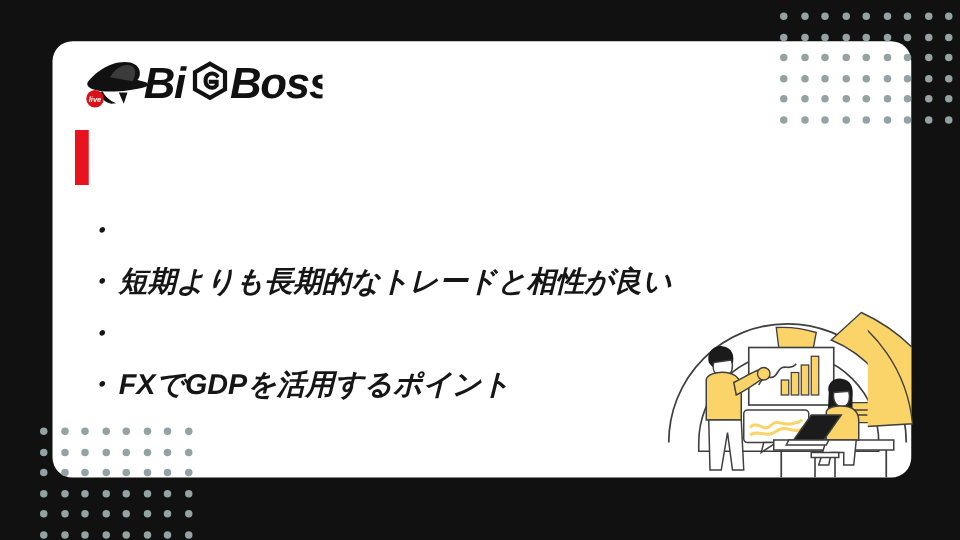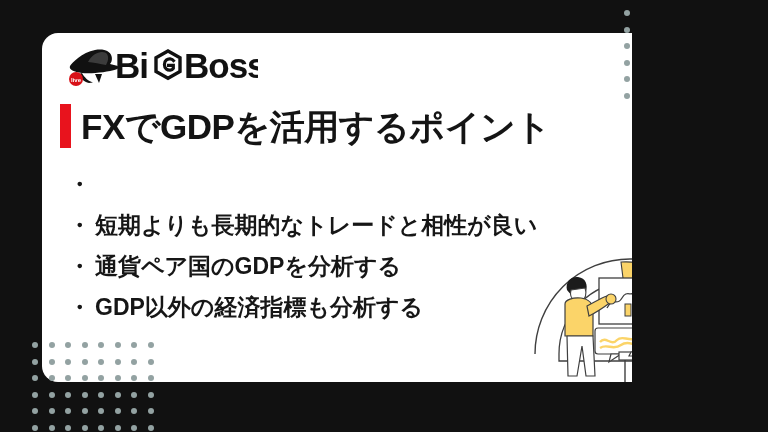--- a/index.html
+++ b/index.html
@@ -2,21 +2,21 @@
 <html><head>
 <meta charset="utf-8">
 <style>
   * { margin:0; padding:0; box-sizing:border-box; }
   html,body { width:768px; height:432px; overflow:hidden; }
   body {
     background:#111111;
     font-family:"Liberation Sans", sans-serif;
     position:relative;
   }
-  #stage { position:absolute; inset:0; width:632px; height:432px; overflow:hidden; }
+  #stage { position:absolute; inset:0; width:768px; height:432px; overflow:hidden;font-style:italic; }
 
   
   .dots { position:absolute; z-index:3; pointer-events:none; }
   .dot  { position:absolute; width:6px; height:6px; border-radius:50%;
           background:#93a2a2; }
 
   
   #card {
     position:absolute;
     left:42px; top:33px;
@@ -141,38 +141,36 @@
             <path d="M18.5 9.5 C17 7.6 13.5 7.2 11.3 9 C8.8 11 8.8 16 11.3 18 C13.6 19.8 17 19.4 18.3 17.4 L18.3 14.4 L13.6 14.4" fill="none" stroke="#111111" stroke-width="3.2" stroke-linecap="square"></path>
           </g>
 
           <text x="122" y="36" font-family="Liberation Sans, sans-serif" font-size="35" font-weight="700" fill="#111111" letter-spacing="-1">Boss</text>
         </svg>
       </span>
     </div>
 
     <div id="heading">
       <span id="accent-bar"></span>
-      <span id="heading-text">FXでGDPを活用するポイント</span>
     </div>
 
     <div id="bullets">
       <div class="bullet">
         <span class="bullet-dot">・</span>
       </div>
       <div class="bullet">
         <span class="bullet-dot">・</span>
         <span>短期よりも長期的なトレードと相性が良い</span>
       </div>
       <div class="bullet">
         <span class="bullet-dot">・</span>
-        <span>通貨ペア国のGDPを分析する</span>
-      </div>
-      <div class="bullet">
-        <span class="bullet-dot">・</span>
-        <span>GDP以外の経済指標も分析する</span>
+      </div>
+      <div class="bullet">
+        <span class="bullet-dot">・</span>
+        <span>FXでGDPを活用するポイント</span>
       </div>
     </div>
 
     <div id="illustration">
       <svg width="240" height="200" viewBox="0 0 240 200" xmlns="http://www.w3.org/2000/svg">
 
         <path d="M10 168 A95 95 0 0 1 200 168" fill="none" stroke="#3f3f3f" stroke-width="1.4"></path>
 
         <path d="M96 76 A92 92 0 0 1 128 80 L122 112 A60 60 0 0 0 100 108 Z" fill="#fbd469" stroke="#3f3f3f" stroke-width="1.1"></path>
 

